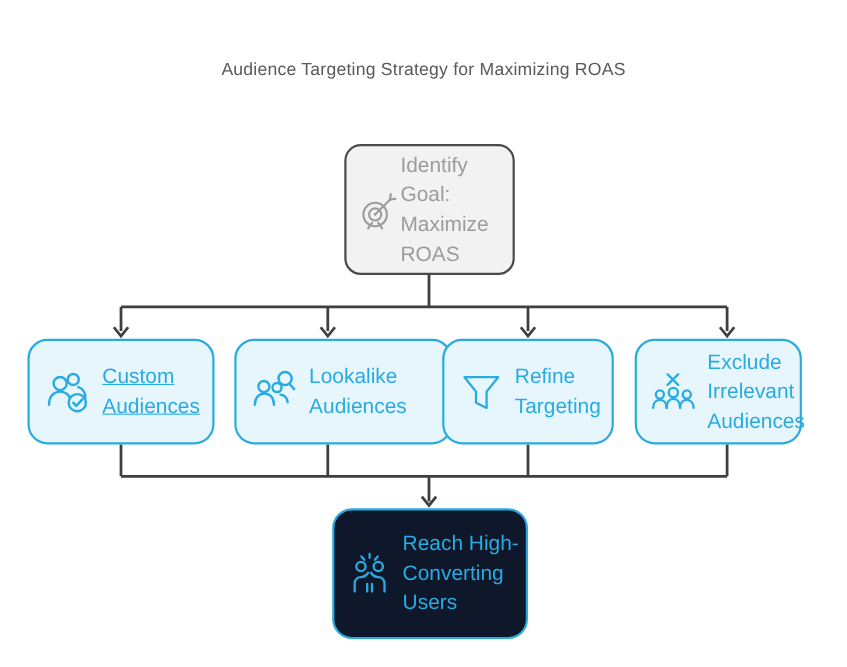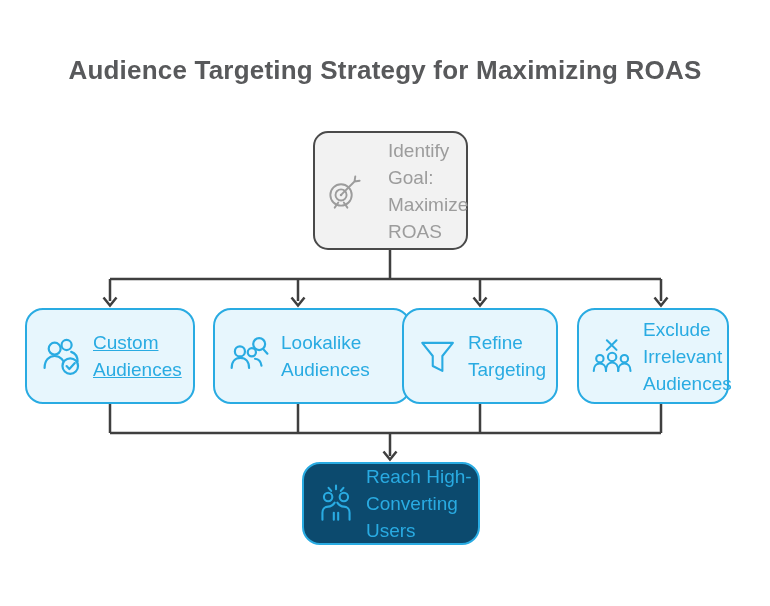--- a/index.html
+++ b/index.html
@@ -1,33 +1,33 @@
 <!DOCTYPE html>
 <html><head>
 <meta charset="utf-8">
 <style>
   html,body{margin:0;padding:0;background:#ffffff;}
   body{width:770px;height:606px;font-family:"Liberation Sans",sans-serif;}
   .canvas{position:relative;width:770px;height:606px;background:#ffffff;overflow:hidden;}
   .title{position:absolute;top:55px;left:0;width:100%;text-align:center;
-         font-size:26px;font-weight:700;color:#58595b;letter-spacing:.2px;}
+         font-size:16px;font-weight:400;color:#58595b;letter-spacing:.2px;}
   svg.wires{position:absolute;left:0;top:0;width:770px;height:606px;pointer-events:none;}
   .node{position:absolute;display:flex;align-items:center;box-sizing:border-box;}
   .lbl{font-size:19px;line-height:27px;white-space:pre-line;font-weight:400;}
   .ic{flex:0 0 auto;display:flex;align-items:center;}
   .goal{left:313px;top:131px;width:155px;height:119px;background:#f2f2f2;
         border:2.5px solid #4a4a4a;border-radius:15px;color:#9c9c9c;
-        padding:0 8px 0 11px;gap:24px;}
+        padding:0 8px 0 11px;gap:0;}
   .branch{top:308px;height:96px;background:#e7f6fd;border:2.5px solid #29abe2;
         border-radius:18px;color:#29abe2;padding:0 6px 0 13px;gap:9px;}
   .b1{left:25px;width:170px;text-decoration:underline;}
   .b2{left:213px;width:198px;}
   .b3{left:402px;width:156px;}
   .b4{left:577px;width:152px;}
-  .outcome{left:302px;top:462px;width:178px;height:83px;background:#0c4a6e;
+  .outcome{left:302px;top:462px;width:178px;height:119px;background:#0f172a;
         border:2.5px solid #29abe2;border-radius:18px;color:#29abe2;
         padding:0 2px 0 11px;gap:9px;}
   .ic svg{stroke:currentColor;fill:none;stroke-width:2.4;stroke-linecap:round;stroke-linejoin:round;}
 </style>
 </head>
 <body>
 
 <div class="canvas">
 
   <div class="title">Audience Targeting Strategy for Maximizing ROAS</div>

